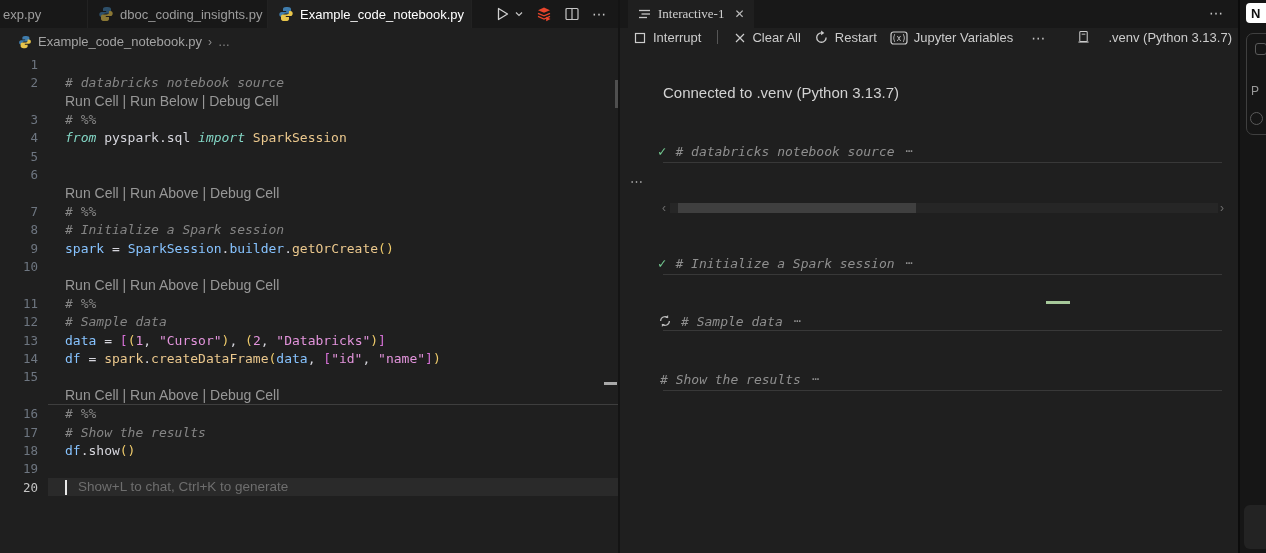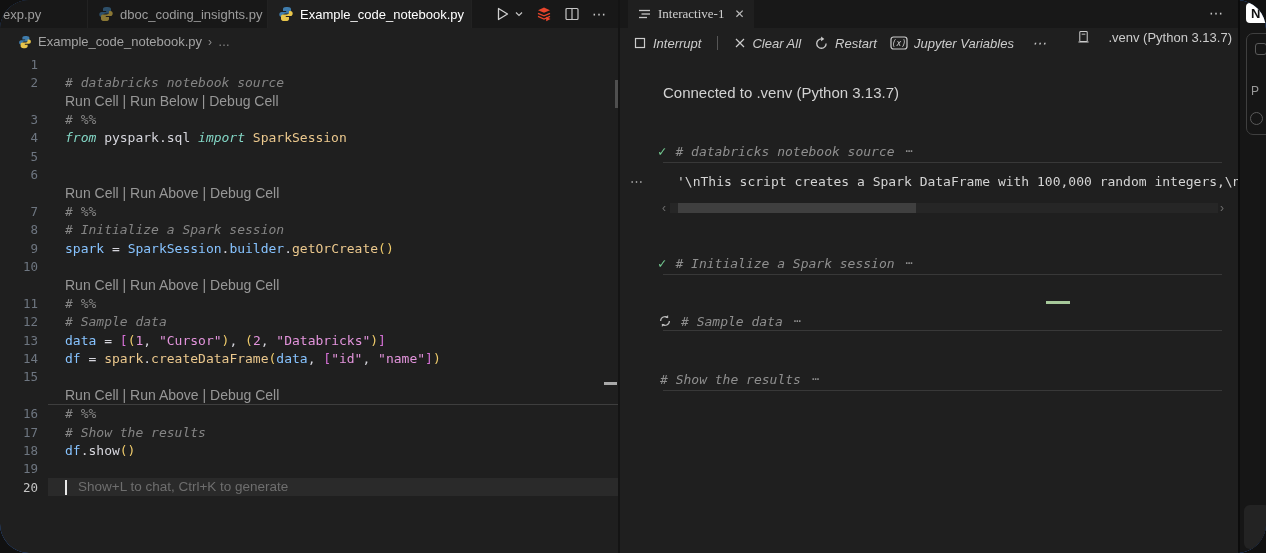--- a/index.html
+++ b/index.html
@@ -1,20 +1,20 @@
 <!DOCTYPE html>
 <html><head>
 <meta charset="utf-8">
 <style>
   * { margin:0; padding:0; box-sizing:border-box; }
   html,body { background:#111; }
   .app {
     position:relative; width:1266px; height:553px; overflow:hidden;
     background:#3b82f6; font-family:"Liberation Sans", sans-serif;
-    color:#cccccc; font-size:13px;border-radius:29px;
+    color:#cccccc; font-size:13px;
   }
   
   .left-group { position:absolute; left:0; top:0; width:618px; height:553px; background:#1f1f1f; }
   .tabrow { position:absolute; left:0; top:0; width:100%; height:28px; background:#181818; display:flex; align-items:stretch; }
   .tab { display:flex; align-items:center; gap:6px; padding:0 10px; border-right:1px solid #222; color:#9d9d9d; white-space:nowrap; overflow:hidden; }
   .tab.first { width:88px; padding-left:3px; }
   .tab.active { background:#1f1f1f; color:#ffffff; }
   .tab-actions { display:flex; align-items:center; gap:12px; padding:0 10px; margin-left:12px; color:#c5c5c5; }
   .icon16 { width:16px; height:16px; display:inline-block; flex:none; }
   .more-dots { color:#c5c5c5; font-size:14px; letter-spacing:1px; }
@@ -44,21 +44,21 @@
   .edit-scroll-sliver { position:absolute; right:0; top:80px; width:3px; height:28px; background:#6a6a6a; opacity:.65; }
   .overview-dash { position:absolute; left:604px; top:327px; width:13px; height:3px; background:#c2c2c2; opacity:.85; }
   
   .v-divider { position:absolute; left:618px; top:0; width:2px; height:553px; background:#141414; }
   
   .right-group { position:absolute; left:620px; top:0; width:620px; height:553px; background:#1f1f1f; overflow:hidden; }
   .right-tabrow { position:absolute; left:0; top:0; width:100%; height:28px; background:#181818; }
   .itab { position:absolute; left:8px; top:0; height:28px; display:flex; align-items:center; gap:6px; padding:0 10px; background:#1f1f1f; color:#cfcfcf;font-family:Liberation Serif, serif; }
   .itab-close { color:#bdbdbd; font-size:12px; margin-left:4px; }
   .right-more { position:absolute; right:16px; top:5px; }
-  .itoolbar { position:absolute; left:10px; top:30px; height:26px; display:flex; align-items:center; gap:7px; color:#cccccc; white-space:nowrap;font-style:italic; }
+  .itoolbar { position:absolute; left:10px; top:30px; height:26px; display:flex; align-items:flex-start; gap:7px; color:#cccccc; white-space:nowrap; }
   .tool { display:flex; align-items:center; gap:6px; padding:0 3px; }
   .tool-sep { width:1px; height:14px; background:#565656; margin:0 6px; }
   .kernel { position:absolute; right:8px; top:30px; height:26px; display:flex; gap:18px; color:#cccccc; }
   .connected { position:absolute; left:43px; top:84px; font-size:15px; color:#d2d2d2; }
   .icell { position:absolute; left:38px; height:18px; display:flex; align-items:center; gap:9px; font-family:"DejaVu Sans Mono", monospace; font-size:13px; color:#8f8f8f; font-style:italic; }
   .icell .check { color:#73c991; font-style:normal; font-size:14px; }
   .icell .ellip { color:#8f8f8f; font-style:normal; font-size:12px; letter-spacing:1px; margin-left:2px; }
   .cell-rule { position:absolute; left:43px; width:559px; height:1px; background:#383838; }
   .out-gutter { position:absolute; left:10px; top:174px; color:#b9b9b9; letter-spacing:1px; font-size:13px; }
   .out-text { position:absolute; left:57px; top:174px; font-family:"DejaVu Sans Mono", monospace; font-size:13px; color:#d4d4d4; white-space:pre; }
@@ -251,21 +251,20 @@
 
     <div class="connected">Connected to .venv (Python 3.13.7)</div>
 
     <div class="icell" style="top:142px;">
       <span class="check">✓</span>
       <span># databricks notebook source</span>
       <span class="ellip">⋯</span>
     </div>
     <div class="cell-rule" style="top:162px;"></div>
     <div class="out-gutter">⋯</div>
-    <div class="out-text">'\nThis script creates a Spark DataFrame with 100,000 random integers,\n</div>
     <span class="hscroll-arrow" style="left:42px;">‹</span>
     <div class="hscroll-track">
       <div class="hscroll-thumb"></div>
     </div>
     <span class="hscroll-arrow" style="left:600px;">›</span>
 
     <div class="icell" style="top:254px;">
       <span class="check">✓</span>
       <span># Initialize a Spark session</span>
       <span class="ellip">⋯</span>

